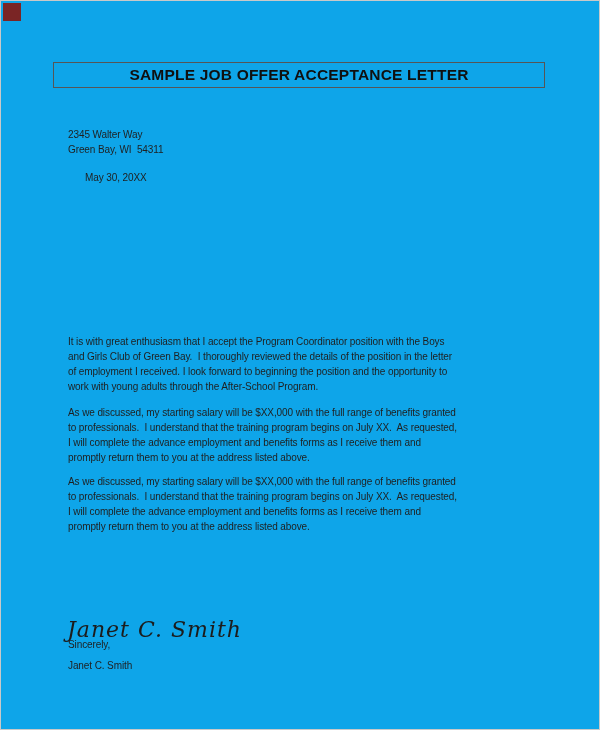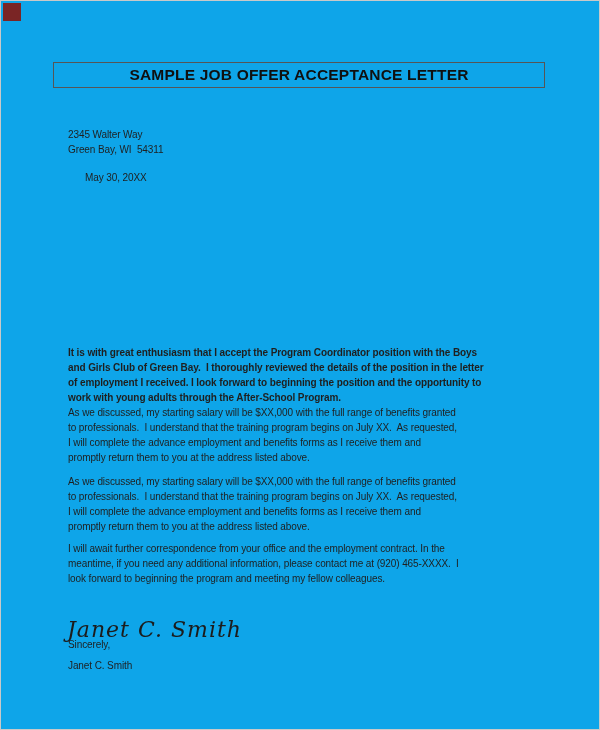--- a/index.html
+++ b/index.html
@@ -48,21 +48,21 @@
     font-size: 10px;
     line-height: 15px;
     letter-spacing: -0.1px;
     white-space: pre-wrap;
     color: #1f1f1f;
   }
   .sender     { top: 126px; }
   .date       { top: 169px; margin-left: 17px; }
   .recipient  { top: 224px; }
   .salutation { top: 307px; }
-  .p1         { top: 344px; font-weight: bold; }
+  .p1         { top: 333px; }
   .p2         { top: 404px; }
   .p3         { top: 473px; }
   .p4         { top: 540px; }
   .closing    { top: 600px; margin-top: 36px; }
   .sig-script {
     position: absolute;
     left: 66px;
     top: 616px;
     font-family: "DejaVu Serif", serif;
     font-style: italic;
@@ -99,23 +99,20 @@
   <div class="tb p2">As we discussed, my starting salary will be $XX,000 with the full range of benefits granted
 to professionals.  I understand that the training program begins on July XX.  As requested,
 I will complete the advance employment and benefits forms as I receive them and
 promptly return them to you at the address listed above.</div>
 
   <div class="tb p3">As we discussed, my starting salary will be $XX,000 with the full range of benefits granted
 to professionals.  I understand that the training program begins on July XX.  As requested,
 I will complete the advance employment and benefits forms as I receive them and
 promptly return them to you at the address listed above.</div>
 
-  <div class="tb p4">I will await further correspondence from your office and the employment contract. In the
-meantime, if you need any additional information, please contact me at (920) 465-XXXX.  I
-look forward to beginning the program and meeting my fellow colleagues.</div>
 
   <div class="tb closing">Sincerely,</div>
 
   <div class="sig-script">Janet C. Smith</div>
 
   <div class="tb sig-typed">Janet C. Smith</div>
 
 </div>
 
 </body></html>

